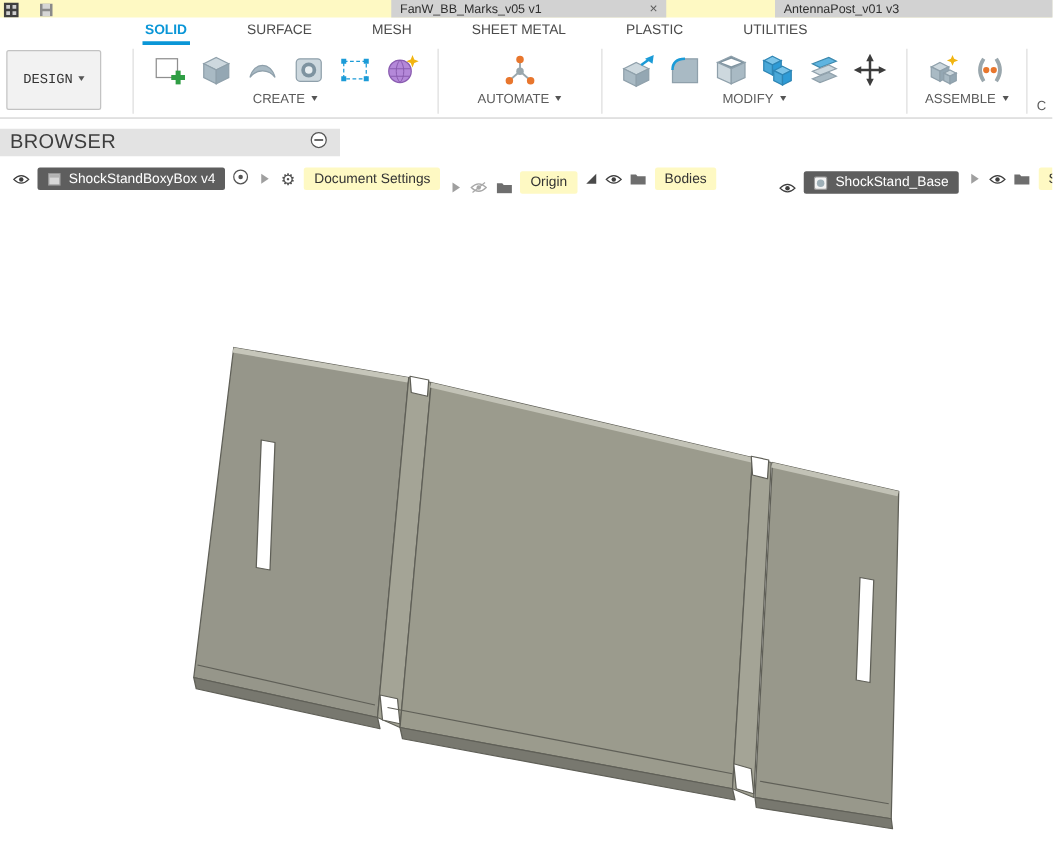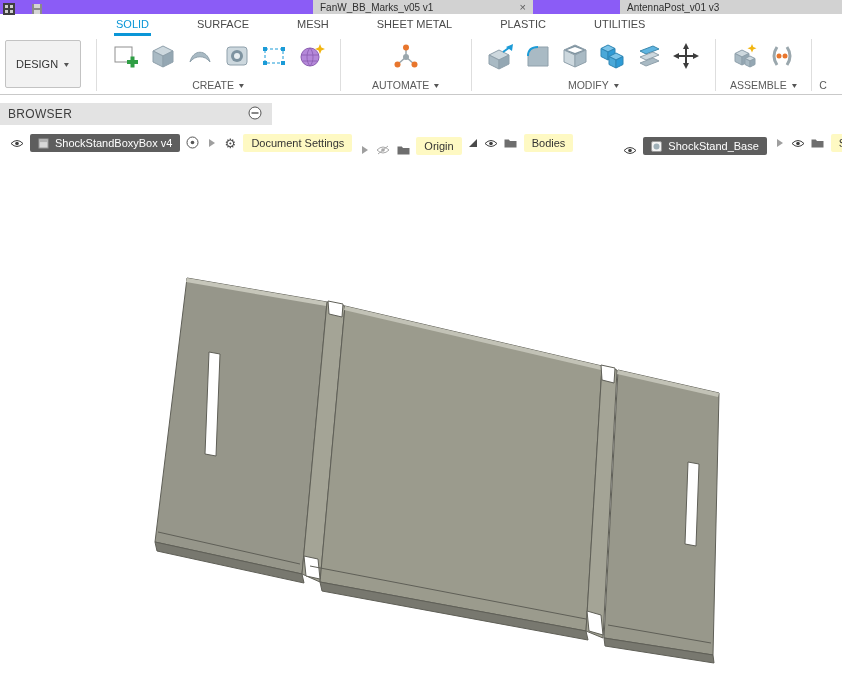--- a/index.html
+++ b/index.html
@@ -2,57 +2,57 @@
 <html><head>
 <meta charset="utf-8">
 <style>
   html,body{margin:0;padding:0;}
   body{
     width:842px;height:692px;overflow:hidden;position:relative;
     font-family:"Liberation Sans",sans-serif;background:#fff;
     -webkit-font-smoothing:antialiased;
   }
   
-  .titlebar{height:14px;background:#8b5cf6;position:relative;}
+  .titlebar{height:14px;background:#fef9c3;position:relative;}
   .tb-icon{position:absolute;top:1px;width:12px;height:12px;}
   .tb-icon.i1{left:3px;}
   .tb-icon.i2{left:31px;}
   .doc-tab{
     position:absolute;top:0;height:14px;background:#d2d2d2;color:#2f2f2f;
     font-size:10px;display:flex;align-items:center;gap:6px;padding:0 7px;
     white-space:nowrap;overflow:hidden;
   }
   .doc-tab .close{color:#5c5c5c;font-size:11px;line-height:10px;margin-left:auto;}
   .tab1{left:313px;width:206px;}
   .tab2{left:620px;width:226px;}
   
   .ribbontabs{height:22px;background:#fff;display:flex;align-items:flex-end;padding-left:114px;gap:44px;}
   .rtab{font-size:11px;color:#4a4a4a;line-height:18px;border-bottom:3px solid transparent;padding:0 2px;cursor:default;}
-  .rtab.active{color:#0a96d7;font-weight:normal;border-bottom-color:#0a96d7;}
+  .rtab.active{color:#0a96d7;font-weight:bold;border-bottom-color:#0a96d7;}
   
   .toolbar{height:58px;border-bottom:1px solid #c9c9c9;background:#fff;display:flex;align-items:stretch;}
   .design-btn{
-    margin:4px 12px 6px 5px;width:74px;border:1px solid #c3c3c3;background:#f2f2f2;border-radius:2px;
-    font-size:11px;color:#333;display:flex;align-items:center;justify-content:center;gap:5px;
+    margin:4px 22px 6px 5px;width:74px;border:1px solid #c3c3c3;background:#f2f2f2;border-radius:2px;
+    font-size:11px;color:#333;display:flex;align-items:center;justify-content:center;gap:5px;font-family:Liberation Mono, monospace;
   }
   .caret{font-size:7px;color:#555;transform:scaleX(1.2);}
   .vsep{width:1px;background:#dedede;margin:3px 3px;}
-  .tgroup{display:flex;flex-direction:column;justify-content:space-between;padding:3px 10px 2px;}
+  .tgroup{display:flex;flex-direction:column;padding:3px 10px 2px;}
   .ticons{display:flex;align-items:center;gap:5px;justify-content:center;}
   .ticon{width:32px;height:34px;display:flex;align-items:center;justify-content:center;border-radius:2px;}
   .glabel{font-size:10.5px;color:#5a5a5a;display:flex;align-items:center;justify-content:center;gap:4px;padding-bottom:1px;}
   .clipgroup{display:flex;flex-direction:column;justify-content:flex-end;padding:3px 0 2px 4px;overflow:hidden;}
   
   .canvas{position:relative;height:597px;background:#fff;overflow:hidden;}
   .model{position:absolute;left:0;top:0;}
   
   .browser{position:absolute;left:0;top:8px;width:272px;background:rgba(255,255,255,0.88);}
   .browser-header{
     height:22px;background:#e3e3e3;display:flex;align-items:center;justify-content:space-between;
-    font-size:12px;color:#3d3d3d;padding:0 10px 0 8px;letter-spacing:.3px;
+    font-size:16px;color:#3d3d3d;padding:0 10px 0 8px;letter-spacing:.3px;
   }
   .tree{padding-top:6px;display:flex;flex-direction:row;}
   .trow{height:24px;display:flex;align-items:center;font-size:11px;color:#333;gap:6px;}
   .pill{background:#fef9c3;padding:3px 8px;border-radius:2px;display:flex;align-items:center;gap:6px;white-space:nowrap;}
   .pill.dark{background:#5e5e5e;color:#fff;}
   .tw{width:10px;display:flex;justify-content:center;flex:none;}
   .iconslot{width:14px;display:flex;justify-content:center;flex:none;}
   .gear{font-size:13px;color:#4f4f4f;line-height:13px;}
 </style>
 </head>

